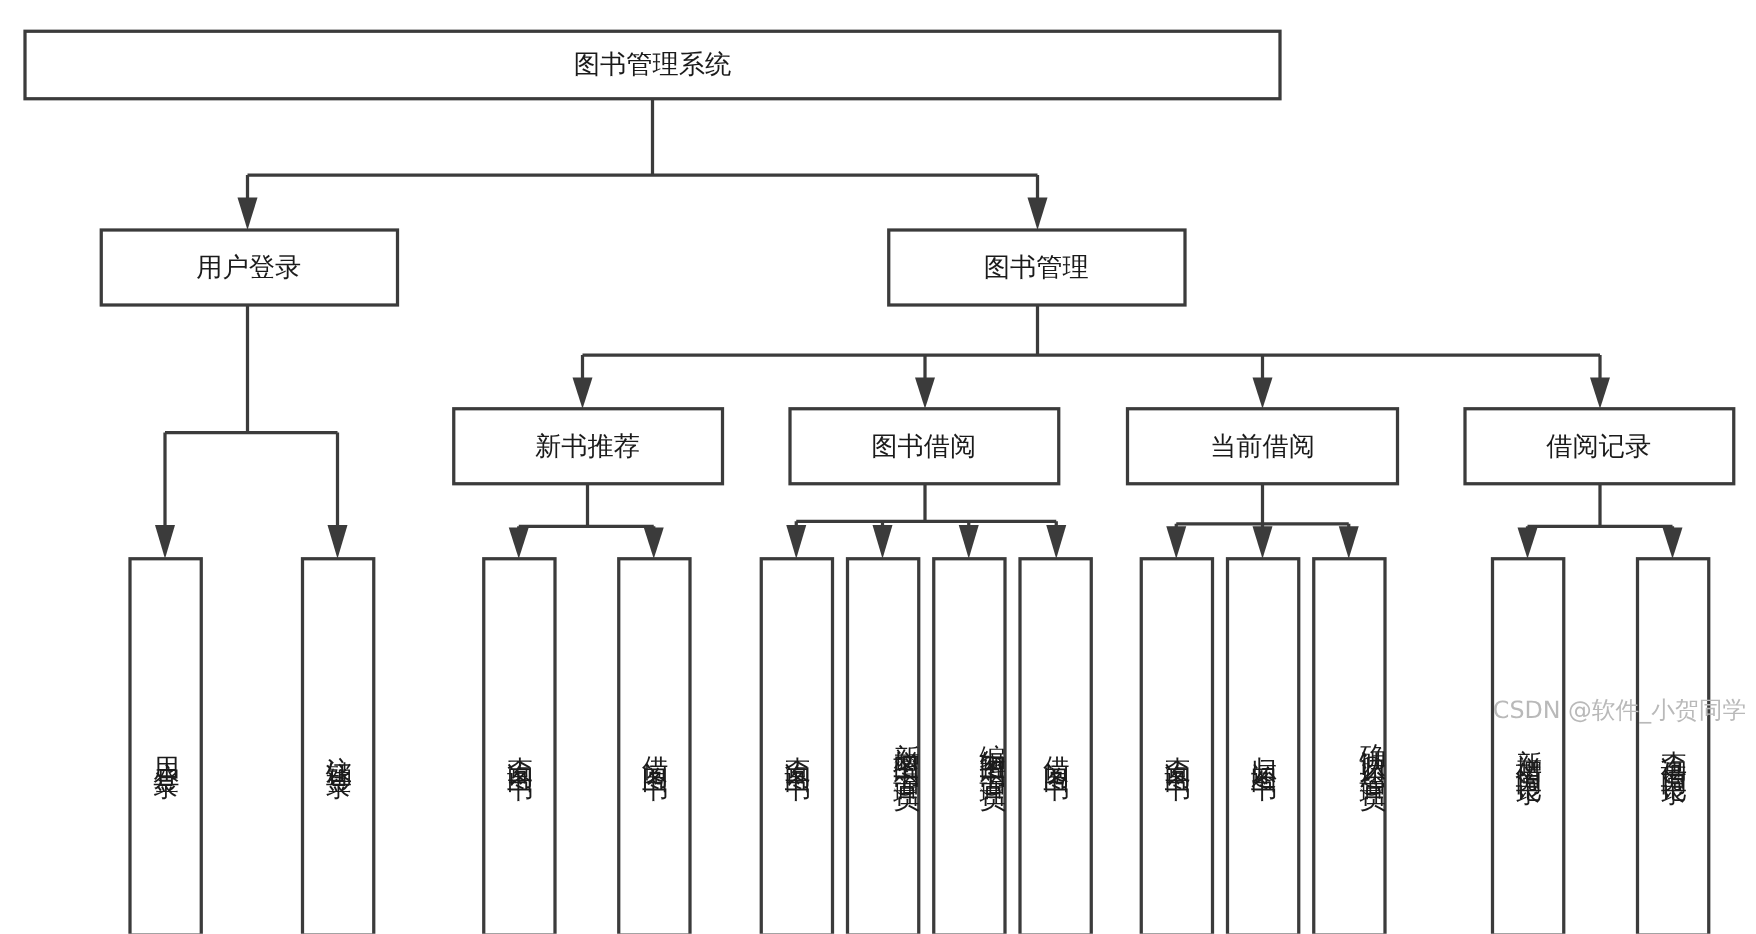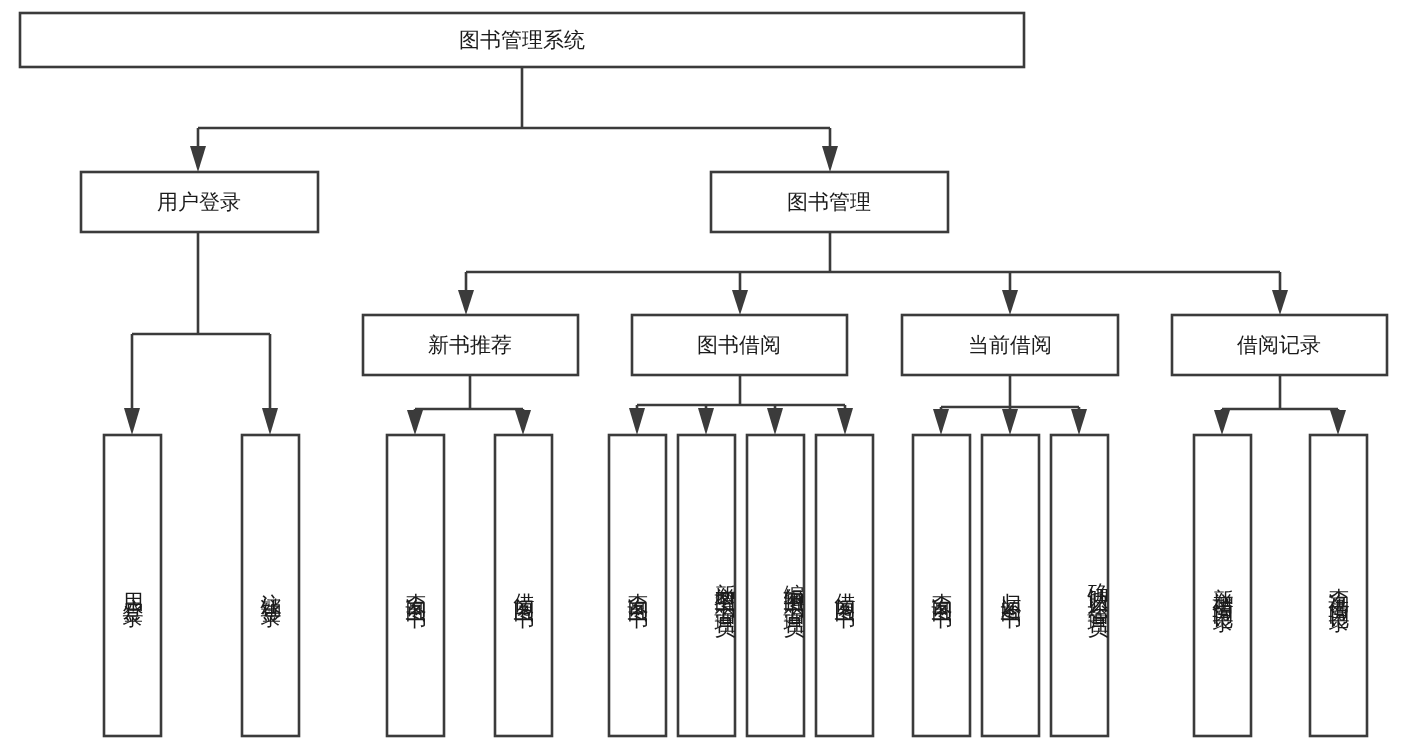--- a/index.html
+++ b/index.html
@@ -11,20 +11,21 @@
     width: 1405px;
     height: 747px;
     overflow: hidden;
     font-family: "DejaVu Sans", "Liberation Sans", sans-serif;
   }
   #diagram-root {
     position: relative;
     width: 1405px;
     height: 573px;
     background: #ffffff;
+    margin-top: 12px;
   }
   svg#tree-svg {
     position: absolute;
     left: 0;
     top: 0;
     width: 1405px;
     height: 747px;
     display: block;
   }
   .node-box {
@@ -210,13 +211,14 @@
   <div class="node-label-v-wrap" style="left:747px; top:435px; width:57px; height:301px; align-items:flex-start; padding-top:6px; box-sizing:border-box;">编辑图书（管理员）</div>
   <div class="node-label-v-wrap" style="left:816px; top:435px; width:57px; height:301px;">借阅图书</div>
 
   <div class="node-label-v-wrap" style="left:913px; top:435px; width:57px; height:301px;">查询图书</div>
   <div class="node-label-v-wrap" style="left:982px; top:435px; width:57px; height:301px;">归还图书</div>
   <div class="node-label-v-wrap" style="left:1051px; top:435px; width:57px; height:301px; align-items:flex-start; padding-top:6px; box-sizing:border-box;">确认归还（管理员）</div>
 
   <div class="node-label-v-wrap" style="left:1194px; top:435px; width:57px; height:301px;">新增借阅记录</div>
   <div class="node-label-v-wrap" style="left:1310px; top:435px; width:57px; height:301px;">查询借阅记录</div>
 
+  <div class="watermark">CSDN @软件_小贺同学</div>
 </div>
 
 </body></html>

